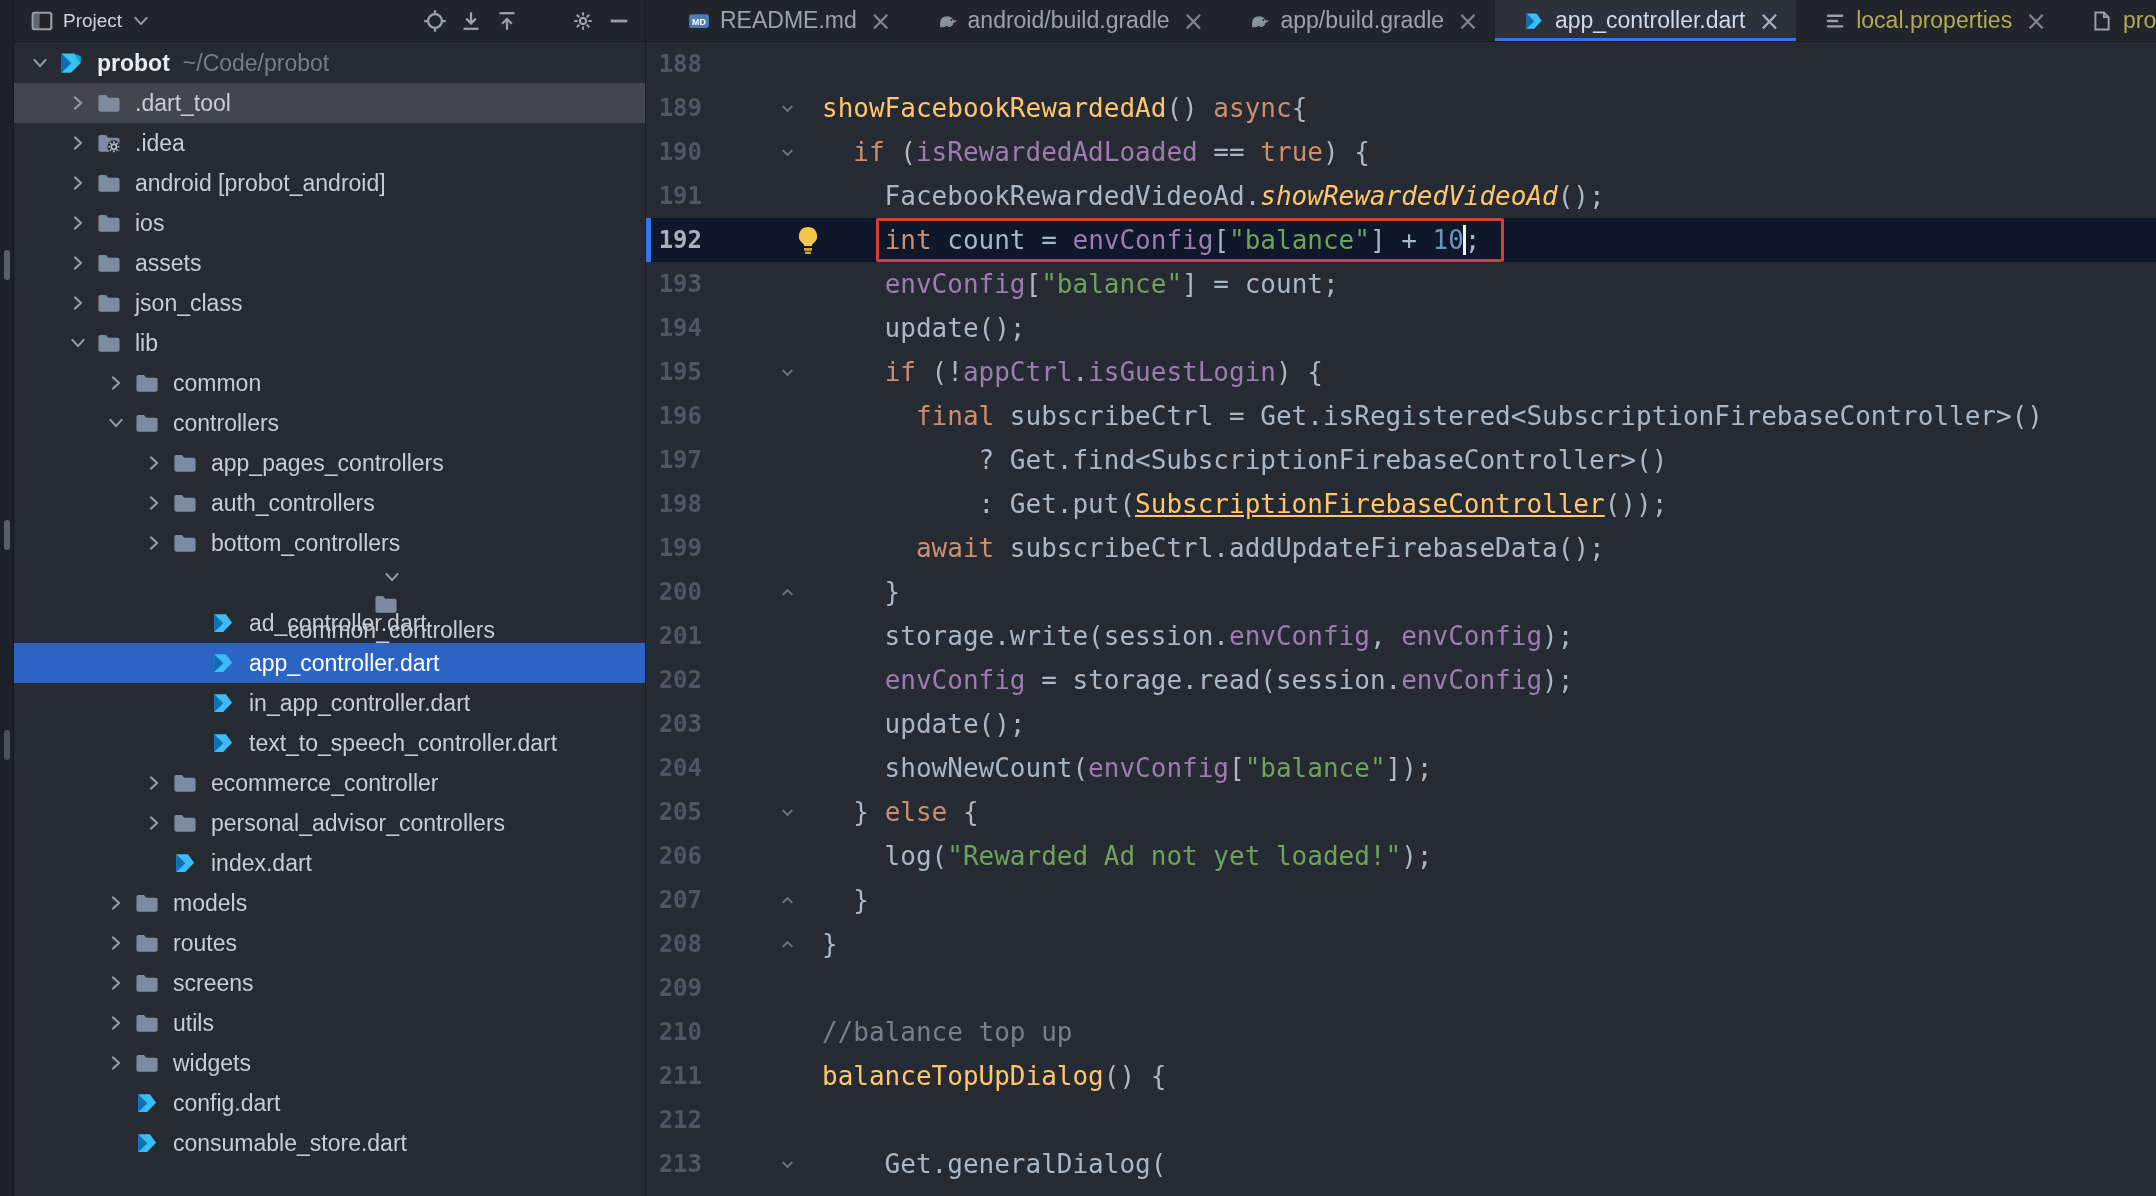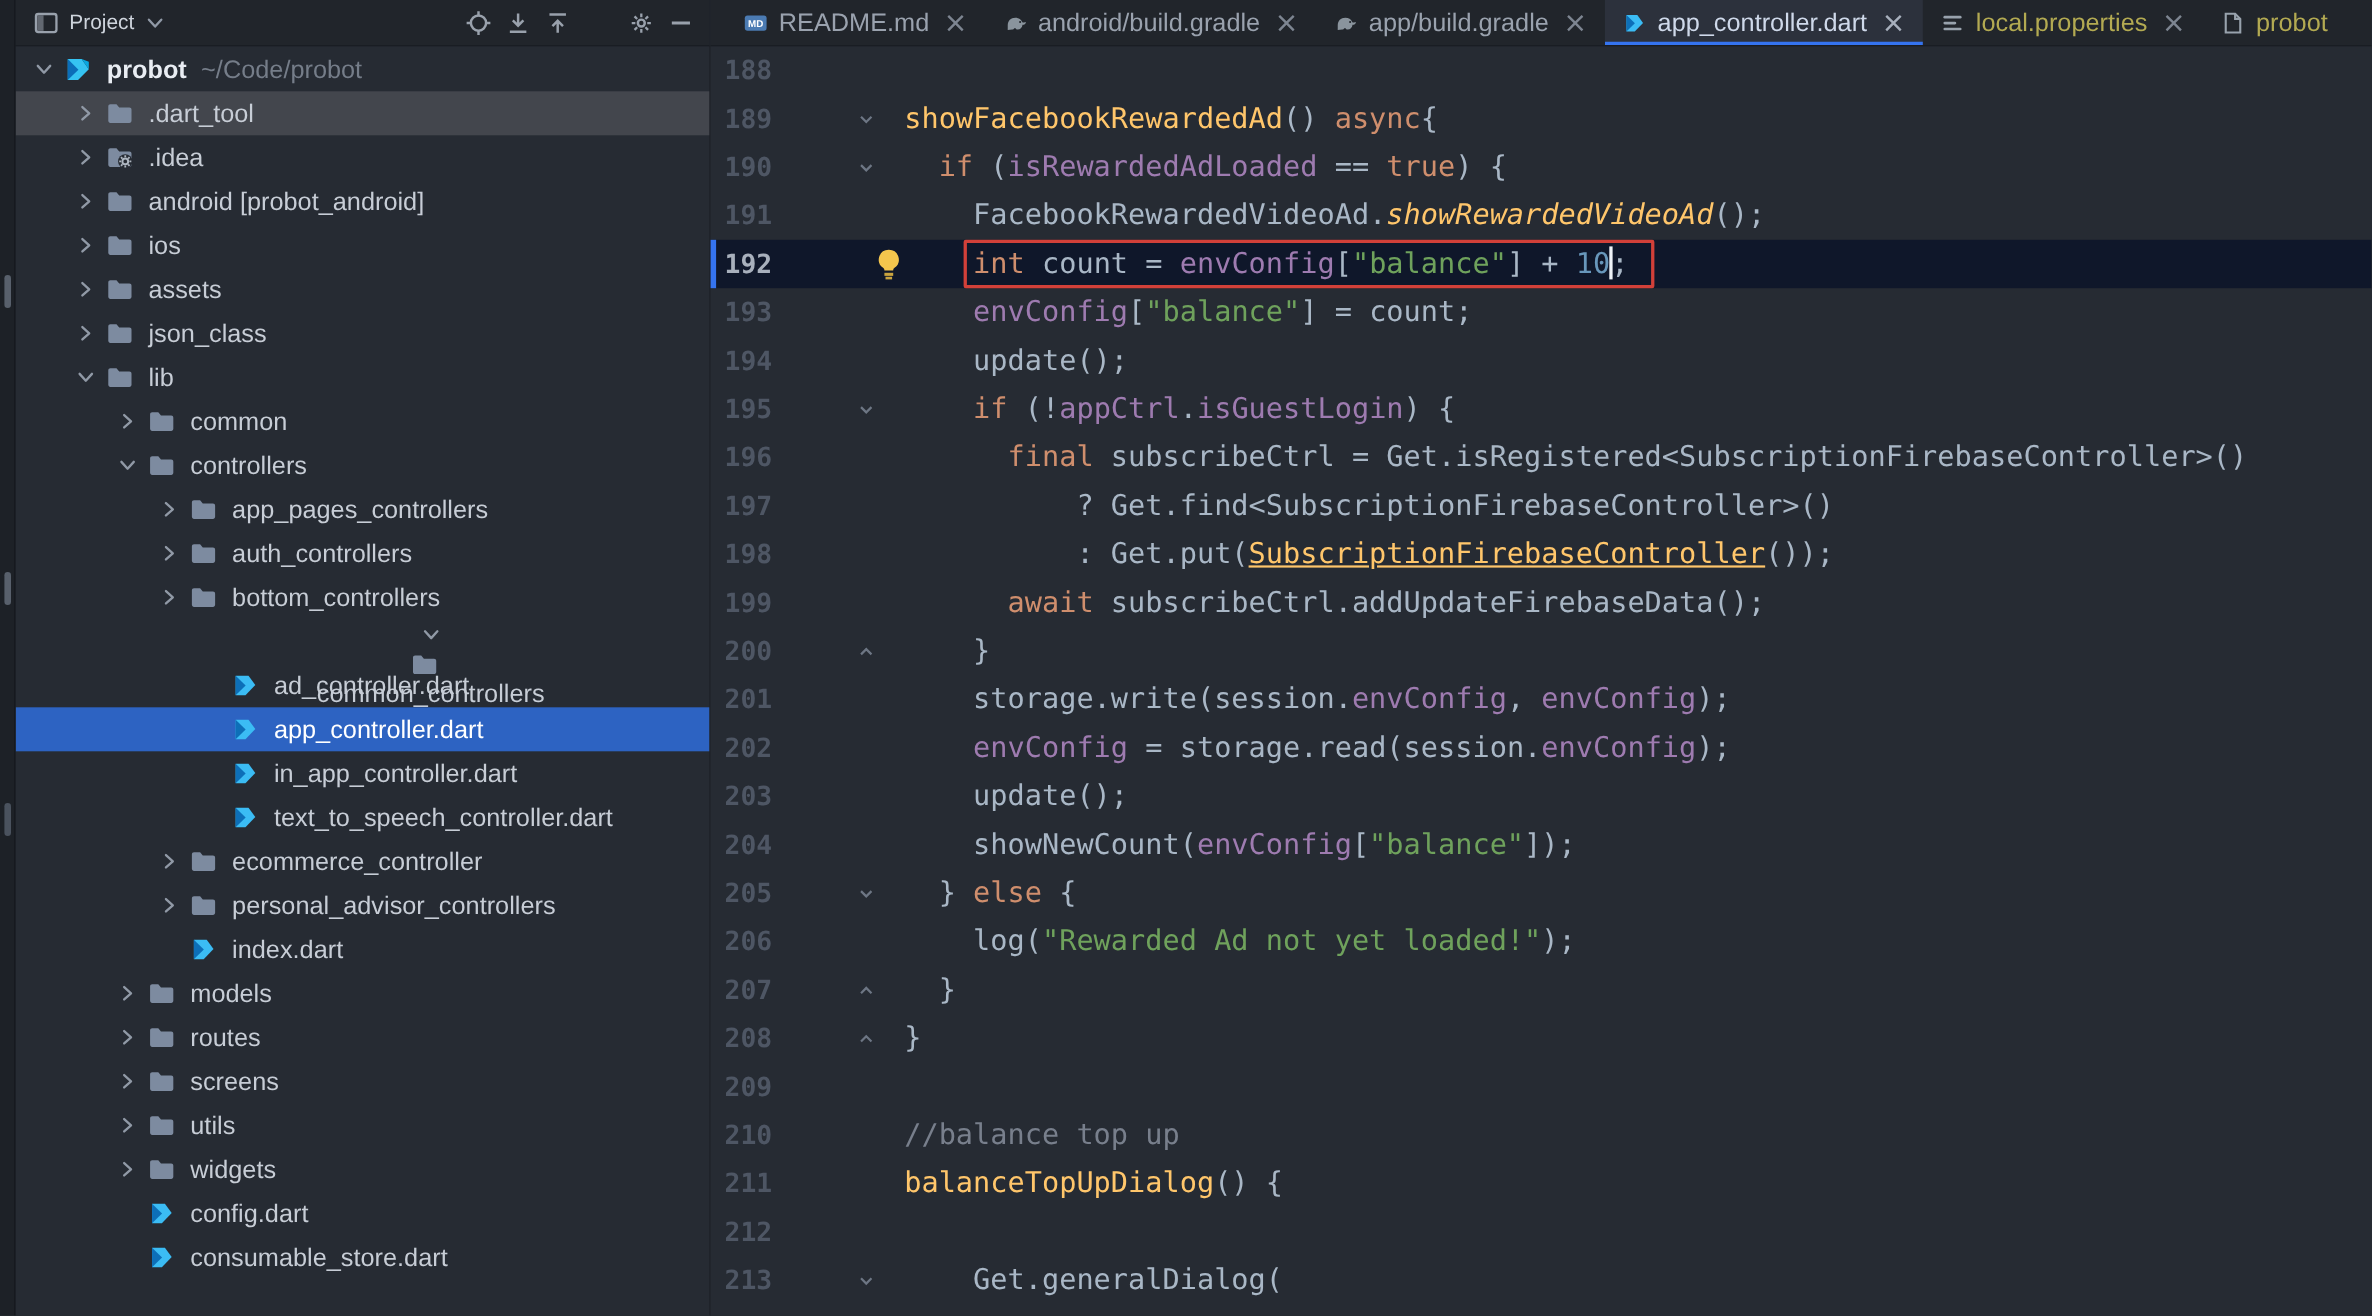--- a/index.html
+++ b/index.html
@@ -47,21 +47,21 @@
   .tree-icon svg { width:26px; height:26px; }
   .root-name { font-weight:bold; color:#e9edf3; }
   .root-suffix { color:#757d89; margin-left:13px; }
 
   
   .editor-pane { position:absolute; left:646px; top:0; right:0; height:100%; background:#262b33; }
   .tab-bar { height:42px; background:#21252b; border-bottom:1px solid #191d23;
     display:flex; align-items:stretch; padding-left:14px; overflow:hidden; }
   .tab { display:flex; align-items:center; gap:10px; padding:0 16px;
     font-size:23px; color:#9aa2ae; white-space:nowrap; position:relative; cursor:default; }
-  .tab .icon { width:22px; height:22px; flex:none; }
+  .tab .icon { width:22px; height:22px; flex:none;margin-left:12px; }
   .tab.active { background:#2c313c; color:#d8deE7; box-shadow:inset 0 -3px 0 #3574f0; }
   .tab.active .tab-label { color:#cfd9ea; }
   .tab.ignored .tab-label { color:#b3aa52; }
   .tab-close { color:#7d8591; font-size:26px; line-height:1; margin-left:3px; font-family:"DejaVu Sans", sans-serif; }
   .tab.active .tab-close { color:#a8b0bd; }
 
   .editor { position:absolute; top:42px; left:0; right:0; bottom:0;
     font-family:"DejaVu Sans Mono", monospace; font-size:26px; }
   .code-line { position:relative; height:44px; line-height:44px; white-space:pre; }
   .code-line.current { background:#0f172a; }

